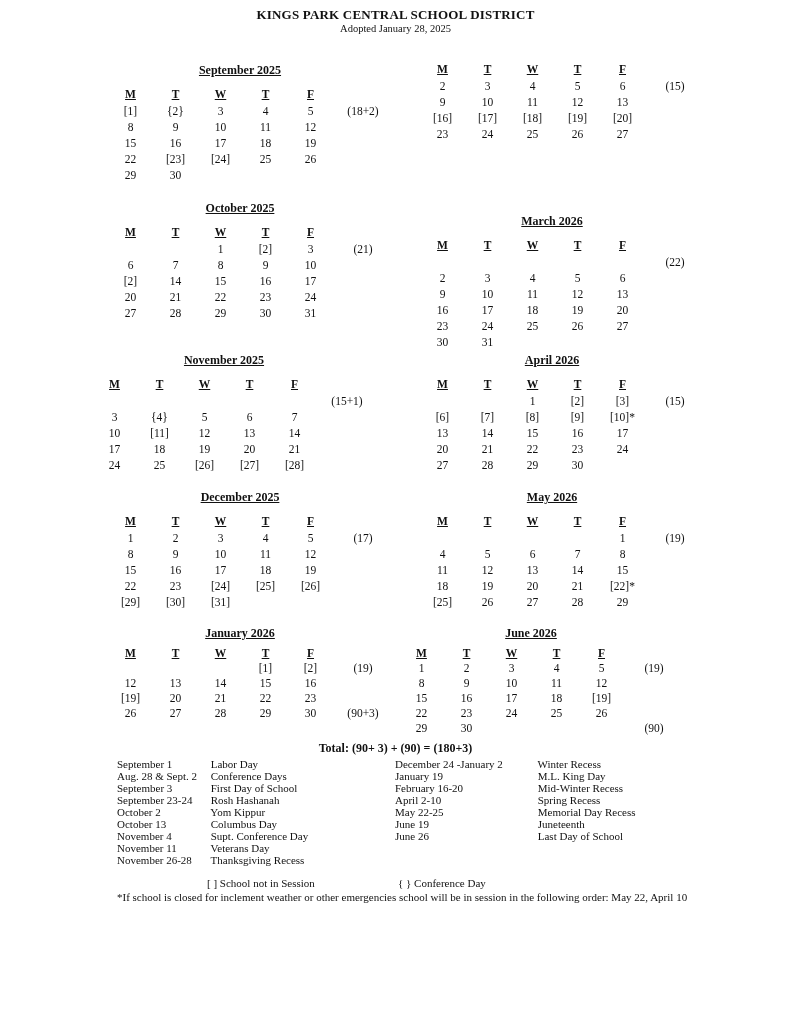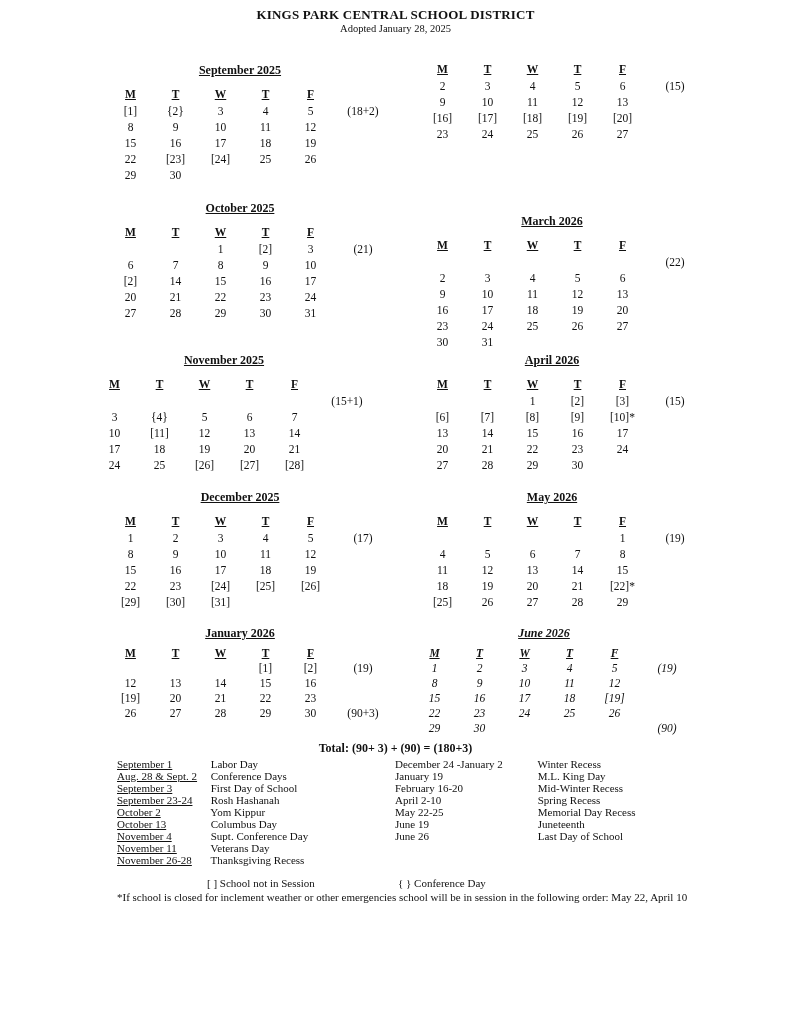--- a/index.html
+++ b/index.html
@@ -46,21 +46,21 @@
   .total-line{
     position:absolute;
     top:741px;left:0;width:100%;
     text-align:center;
     font-size:12px;font-weight:bold;
   }
   .legend-col{position:absolute;font-size:11px;}
   .legend-left{left:117px;top:758px;}
   .legend-right{left:395px;top:758px;}
   .legend-row{line-height:12px;height:12px;white-space:nowrap;}
-  .legend-left .legend-date{display:inline-block;width:91px;text-decoration:underline;}
+  .legend-left .legend-date{display:inline-block;width:91px;}
   .legend-right .legend-date{display:inline-block;width:140px;}
   .notes-line{position:absolute;top:877px;left:0;width:100%;font-size:11px;line-height:12px;}
   .note-brackets{position:absolute;left:207px;top:0;white-space:nowrap;}
   .note-braces{position:absolute;left:398px;top:0;white-space:nowrap;}
   .footnote{
     position:absolute;top:891px;left:117px;width:620px;
     font-size:11px;line-height:13px;
   }
 </style>
 </head>
@@ -173,21 +173,21 @@
     <div class="month-title">January 2026</div>
     <div class="m-grid">
           <div class="m-row m-head"><span class="m-cell dh">M</span><span class="m-cell dh">T</span><span class="m-cell dh">W</span><span class="m-cell dh">T</span><span class="m-cell dh">F</span></div>
           <div class="m-row"><span class="m-cell"></span><span class="m-cell"></span><span class="m-cell"></span><span class="m-cell">[1]</span><span class="m-cell">[2]</span><span class="m-count">(19)</span></div>
           <div class="m-row"><span class="m-cell">12</span><span class="m-cell">13</span><span class="m-cell">14</span><span class="m-cell">15</span><span class="m-cell">16</span><span class="m-count"></span></div>
           <div class="m-row"><span class="m-cell">[19]</span><span class="m-cell">20</span><span class="m-cell">21</span><span class="m-cell">22</span><span class="m-cell">23</span><span class="m-count"></span></div>
           <div class="m-row"><span class="m-cell">26</span><span class="m-cell">27</span><span class="m-cell">28</span><span class="m-cell">29</span><span class="m-cell">30</span><span class="m-count">(90+3)</span></div>
         </div>
   </div>
 
-  <div class="month tight" style="left: 412px; top: 625px; font-style: italic;">
+  <div class="month tight" style="left: 399px; top: 625px;">
     <div class="month-title">June 2026</div>
     <div class="m-grid">
           <div class="m-row m-head"><span class="m-cell dh">M</span><span class="m-cell dh">T</span><span class="m-cell dh">W</span><span class="m-cell dh">T</span><span class="m-cell dh">F</span></div>
           <div class="m-row"><span class="m-cell">1</span><span class="m-cell">2</span><span class="m-cell">3</span><span class="m-cell">4</span><span class="m-cell">5</span><span class="m-count">(19)</span></div>
           <div class="m-row"><span class="m-cell">8</span><span class="m-cell">9</span><span class="m-cell">10</span><span class="m-cell">11</span><span class="m-cell">12</span><span class="m-count"></span></div>
           <div class="m-row"><span class="m-cell">15</span><span class="m-cell">16</span><span class="m-cell">17</span><span class="m-cell">18</span><span class="m-cell">[19]</span><span class="m-count"></span></div>
           <div class="m-row"><span class="m-cell">22</span><span class="m-cell">23</span><span class="m-cell">24</span><span class="m-cell">25</span><span class="m-cell">26</span><span class="m-count"></span></div>
           <div class="m-row"><span class="m-cell">29</span><span class="m-cell">30</span><span class="m-cell"></span><span class="m-cell"></span><span class="m-cell"></span><span class="m-count">(90)</span></div>
         </div>
   </div>

